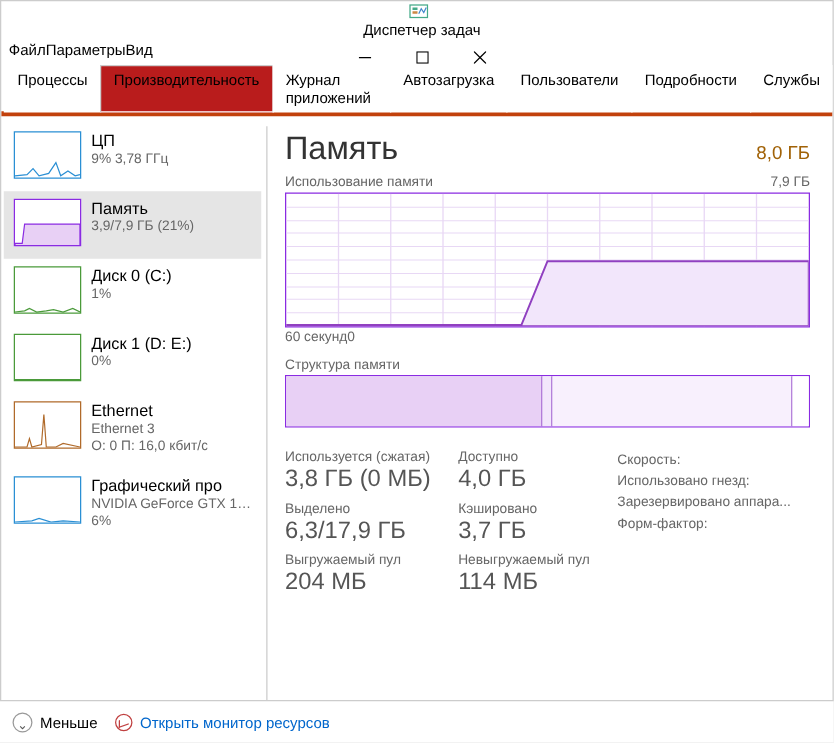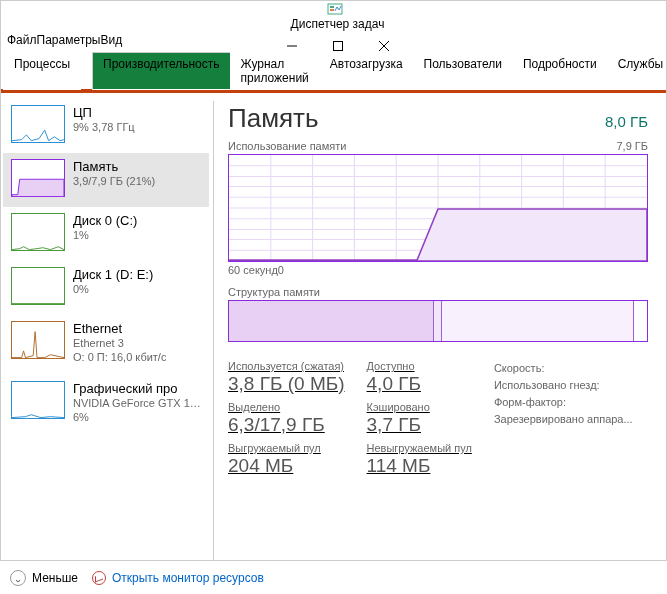--- a/index.html
+++ b/index.html
@@ -9,54 +9,54 @@
 .titlebar-icon { width: 16px; height: 16px; margin-right: 6px; display:inline-block; }
 .titlebar-title { flex: 1; font-size: 12px; color: #000; }
 .winbtns { display: flex; }
 .winbtn { width: 46px; height: 30px; display:flex; align-items:center; justify-content:center; color:#555; font-size:13px; }
 
 .menubar { display:flex; padding: 2px 6px 4px; font-size: 12px; }
 .menubar span { color:#000; }
 
 .tabs { display:flex; border-bottom:4px solid #c2410c; padding-left: 2px; font-size:12px; }
 .tab { padding: 4px 10px 5px; border:1px solid transparent; border-bottom:none; margin-right:-1px; position:relative; top:1px; background:#fff; color:#000; }
-.tab.active { border-color:#ccc; background:#15803d; border-bottom:1px solid #fff;margin-left:12px; }
+.tab.active { border-color:#ccc; background:#b91c1c; border-bottom:1px solid #fff; }
 .tab:not(.active) { border-top:1px solid transparent; }
 
 .content { display:flex; height: 490px; }
 .sidebar { width: 210px; padding: 6px 2px; overflow:hidden; }
 .side-item { display:flex; align-items:flex-start; padding:6px 8px 10px; gap:8px; }
 .side-item.selected { background:#e5e5e5; }
 .thumb { width:54px; height:38px; border:1px solid; position:relative; background:#fff; flex-shrink:0; }
 .thumb svg { position:absolute; inset:0; }
 .side-text { display:flex; flex-direction:column; overflow:hidden; }
 .side-title { font-size:13px; color:#000; white-space:nowrap; overflow:hidden; text-overflow:ellipsis; }
 .side-sub { font-size:11px; color:#666; line-height:1.3; white-space:nowrap; overflow:hidden; text-overflow:ellipsis; }
 
 .divider-v { width:1px; background:#ccc; margin: 8px 4px 8px 2px; }
 
 .main { flex:1; padding: 10px 18px 0 10px; overflow:hidden; }
 .main-header { display:flex; justify-content:space-between; align-items:baseline; margin-bottom:6px; }
 .main-title { font-size:26px; font-weight:400; color:#333; }
-.main-right { font-size:15px; color:#0f766e; }
+.main-right { font-size:15px; color:#a16207; }
 .chart-label-row { display:flex; justify-content:space-between; font-size:11px; color:#666; margin-bottom:2px; }
 .chart { height:108px; border:1px solid #8a2be2; background:#fff; position:relative; margin-bottom:2px; }
 .chart-grid line { stroke:#e8d8f5; stroke-width:1; }
 .chart-area { fill:#f2e6fb; stroke:#9040c0; stroke-width:1.5; }
 .chart-xaxis { display:flex; font-size:11px; color:#666; margin-bottom:10px; }
 
 .composition { height:42px; border:1px solid #8a2be2; display:flex; margin-bottom:18px; position:relative; }
 .comp-seg { height:100%; border-right:1px solid #a060d0; }
 .comp-inuse { background:#e8d0f5; flex:0 0 49%; }
 .comp-mod { background:#f2e6fb; flex:0 0 2%; }
 .comp-standby { background:#f8f0fd; flex:0 0 46%; }
 .comp-free { background:#fff; flex:1; border-right:none; }
 
 .stats { display:flex; gap: 22px; }
-.stats-col { display:flex; flex-direction:column;text-decoration:underline; }
+.stats-col { display:flex; flex-direction:column; }
 .stat-group { margin-bottom: 6px; }
 .stat-label { font-size:11px; color:#666; margin-bottom:1px; }
 .stat-value { font-size:19px; color:#555; font-weight:400; }
 .info-col { font-size:11px; color:#666; line-height:1.55; max-width: 150px; }
 .info-col div { white-space:nowrap; overflow:hidden; text-overflow:ellipsis; }
 
 .footer { position:absolute; bottom:0; left:0; right:0; height:34px; border-top:1px solid #ccc; display:flex; align-items:center; padding: 0 10px; gap:14px; background:#fff; }
 .footer-item { display:flex; align-items:center; gap:6px; font-size:12px; color:#000; }
 .footer-link { color:#0066cc; font-size:12px; display:flex; align-items:center; gap:6px; }
 .chevron-icon { display:inline-block; transform:rotate(180deg); font-size:14px; color:#555; border:1px solid #999; border-radius:50%; width:16px; height:16px; line-height:13px; text-align:center; font-size:10px; }
@@ -268,22 +268,22 @@
           <div class="stat-value">3,7 ГБ</div>
         </div>
         <div class="stat-group">
           <div class="stat-label">Невыгружаемый пул</div>
           <div class="stat-value">114 МБ</div>
         </div>
       </div>
       <div class="info-col">
         <div>Скорость:</div>
         <div>Использовано гнезд:</div>
+        <div>Зарезервировано аппара...</div>
         <div>Форм-фактор:</div>
-        <div>Зарезервировано аппара...</div>
       </div>
     </div>
   </div>
 </div>
 
 <div class="footer">
   <div class="footer-item">
     <span class="chevron-icon">⌃</span>
     <span>Меньше</span>
   </div>

